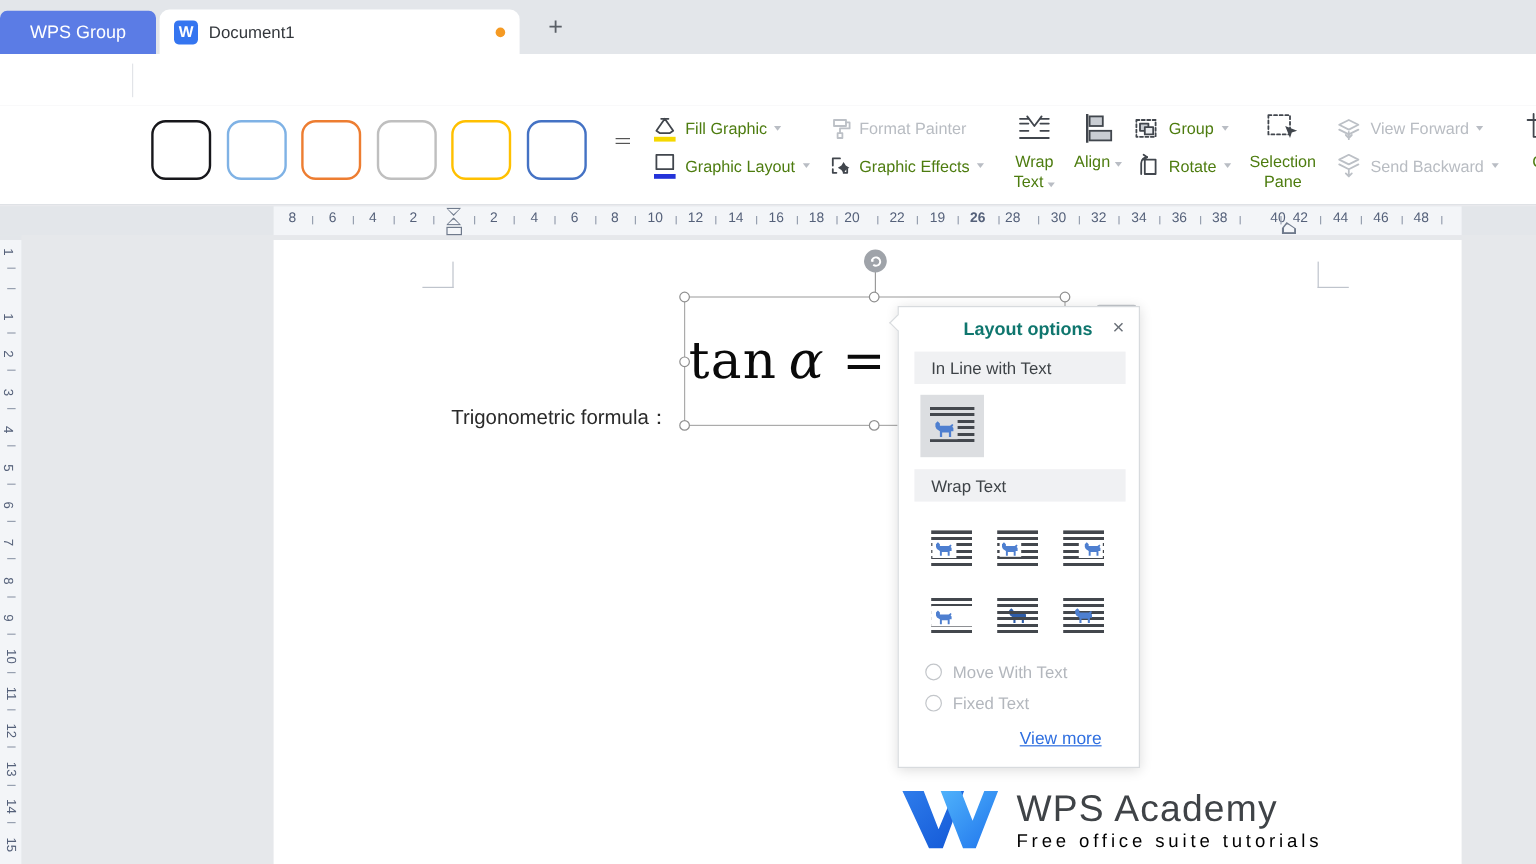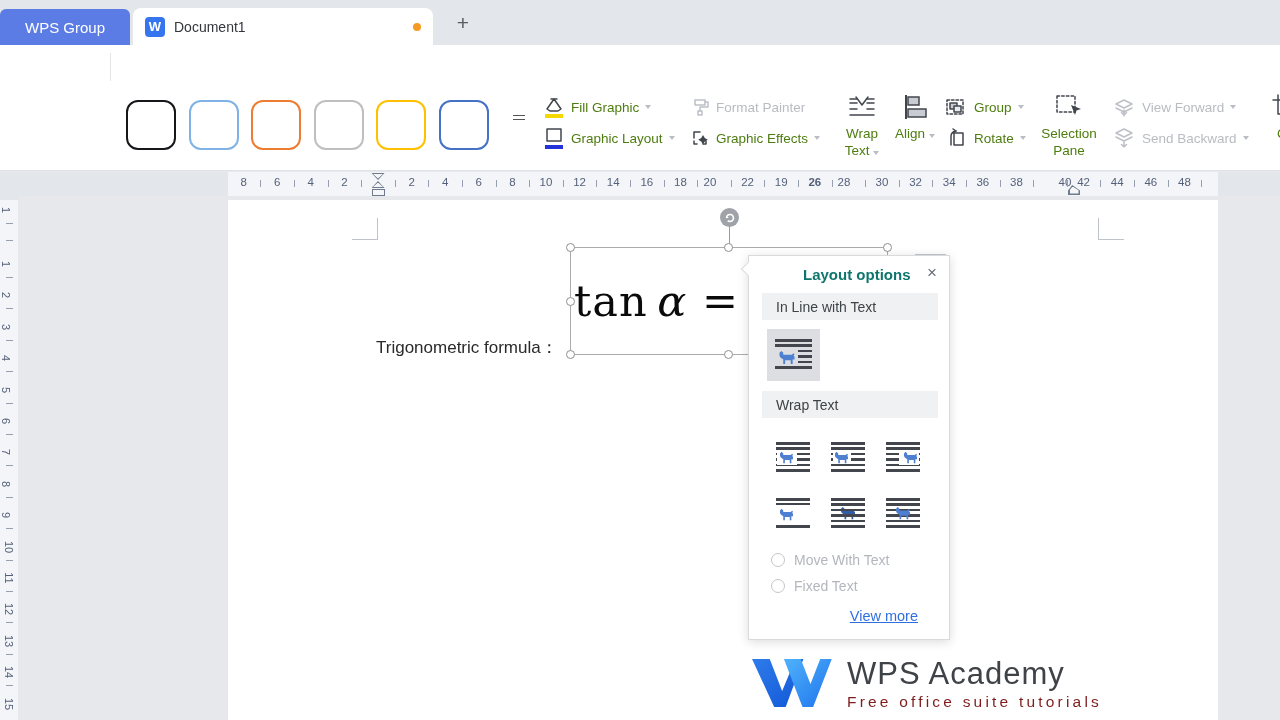--- a/index.html
+++ b/index.html
@@ -144,21 +144,21 @@
   .horse.dark { color:#2F5DA8; z-index:0; }
   .radio-row { position:absolute; left:22px; display:flex; align-items:center; gap:9px;
                font-size:14px; color:#B3B7BD; }
   .radio { width:14px; height:14px; border-radius:50%; border:1.5px solid #C3C6CA; background:#fff; }
   .viewmore { position:absolute; right:31px; top:352px; font-size:14.5px; color:#2F6FE0;
               text-decoration:underline; }
 
   
   .academy { position:absolute; left:727px; top:456px; display:flex; align-items:center; gap:10px; z-index:6; }
   .acad-text .t1 { font-size:31px; color:#3F4347; letter-spacing:1px; }
-  .acad-text .t2 { font-size:15.5px; color:#7f1d1d; letter-spacing:3.2px; margin-top:1px; }
+  .acad-text .t2 { font-size:15.5px; color:#000000; letter-spacing:3.2px; margin-top:1px; }
 </style>
 </head>
 <body>
 
 <svg width="0" height="0" style="position:absolute">
   <defs>
     <symbol id="horse" viewBox="0 0 20 16">
       <path fill="currentColor" d="M2,6 L2,3 L4,1 L6,3 L6,5 L15,5 L17,3.5 L18,4.5 L17,6 L18,7 L18,10 L16,10 L16,15 L14,15 L14,11 L8,11 L8,15 L6,15 L6,10 L3,8 Z"></path>
     </symbol>
   </defs>

